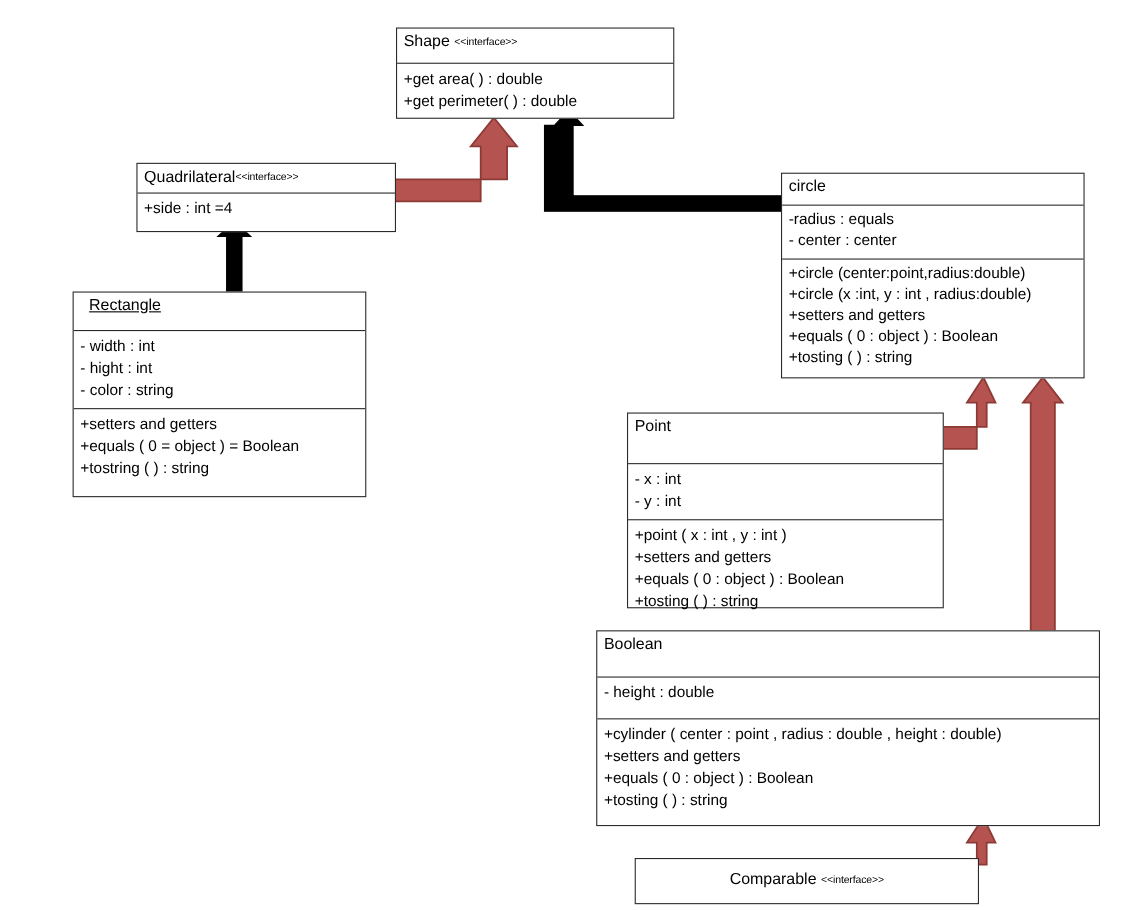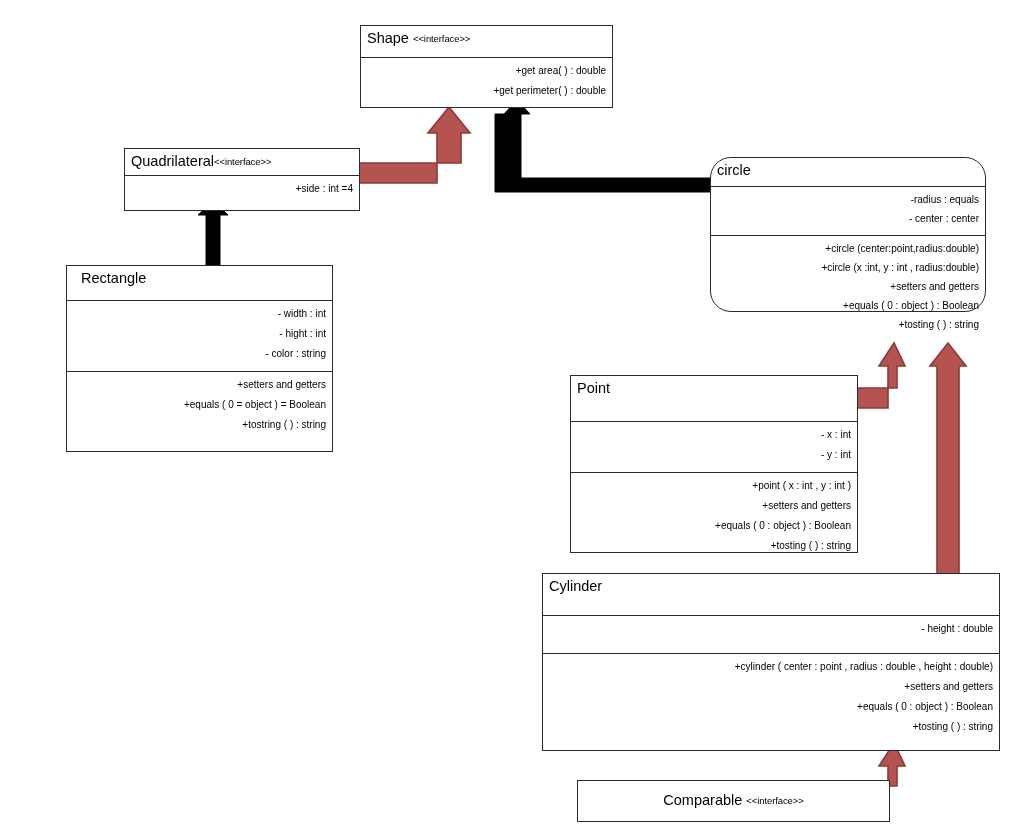--- a/index.html
+++ b/index.html
@@ -44,24 +44,24 @@
   .uml-title.left {
     text-align: left;
     padding-left: 8px;
   }
   .uml-title .stereotype {
     font-size: 9.5px;
     vertical-align: 1px;
     letter-spacing: -0.1px;
   }
   .uml-row {
-    font-size: 10px;
+    font-size: 14px;
     line-height: 20px;
     white-space: nowrap;
-    text-align: right;
+    text-align: left;
   }
   .uml-row.tight {
     line-height: 19px;
   }
 
   
   .conn {
     position: absolute;
     z-index: 3;
   }
@@ -129,38 +129,38 @@
       <div class="uml-title">
         <span>Quadrilateral</span><span class="stereotype">&lt;&lt;interface&gt;&gt;</span>
       </div>
     </div>
     <div class="uml-section">
       <div class="uml-row">+side : int =4</div>
     </div>
   </div>
 
   <div class="uml-box" style="left:66px; top:265px; width:267px; height:187px;">
-    <div class="uml-section" style="height:34px;">
+    <div class="uml-section" style="height:34px;text-decoration:underline;">
       <div class="uml-title left">
         <span>Rectangle</span>
       </div>
     </div>
     <div class="uml-section" style="height:71px;">
       <div class="uml-row">- width : int</div>
       <div class="uml-row">- hight : int</div>
       <div class="uml-row">- color : string</div>
     </div>
     <div class="uml-section">
       <div class="uml-row">+setters and getters</div>
       <div class="uml-row">+equals ( 0 = object ) = Boolean</div>
       <div class="uml-row">+tostring ( ) : string</div>
     </div>
   </div>
 
-  <div class="uml-box" style="left:710px; top:157px; width:276px; height:155px;border-radius:21px;">
+  <div class="uml-box" style="left:710px; top:157px; width:276px; height:187px;">
     <div class="uml-section" style="height:28px;">
       <div class="uml-title">
         <span>circle</span>
       </div>
     </div>
     <div class="uml-section" style="height:49px;">
       <div class="uml-row tight">-radius : equals</div>
       <div class="uml-row tight">- center : center</div>
     </div>
     <div class="uml-section">
@@ -186,21 +186,21 @@
       <div class="uml-row">+point ( x : int , y : int )</div>
       <div class="uml-row">+setters and getters</div>
       <div class="uml-row">+equals ( 0 : object ) : Boolean</div>
       <div class="uml-row">+tosting ( ) : string</div>
     </div>
   </div>
 
   <div class="uml-box" style="left:542px; top:573px; width:458px; height:178px;">
     <div class="uml-section" style="height:41px;">
       <div class="uml-title">
-        <span>Cylinder</span>
+        <span>Boolean</span>
       </div>
     </div>
     <div class="uml-section" style="height:38px;">
       <div class="uml-row">- height : double</div>
     </div>
     <div class="uml-section">
       <div class="uml-row">+cylinder ( center : point , radius : double , height : double)</div>
       <div class="uml-row">+setters and getters</div>
       <div class="uml-row">+equals ( 0 : object ) : Boolean</div>
       <div class="uml-row">+tosting ( ) : string</div>

